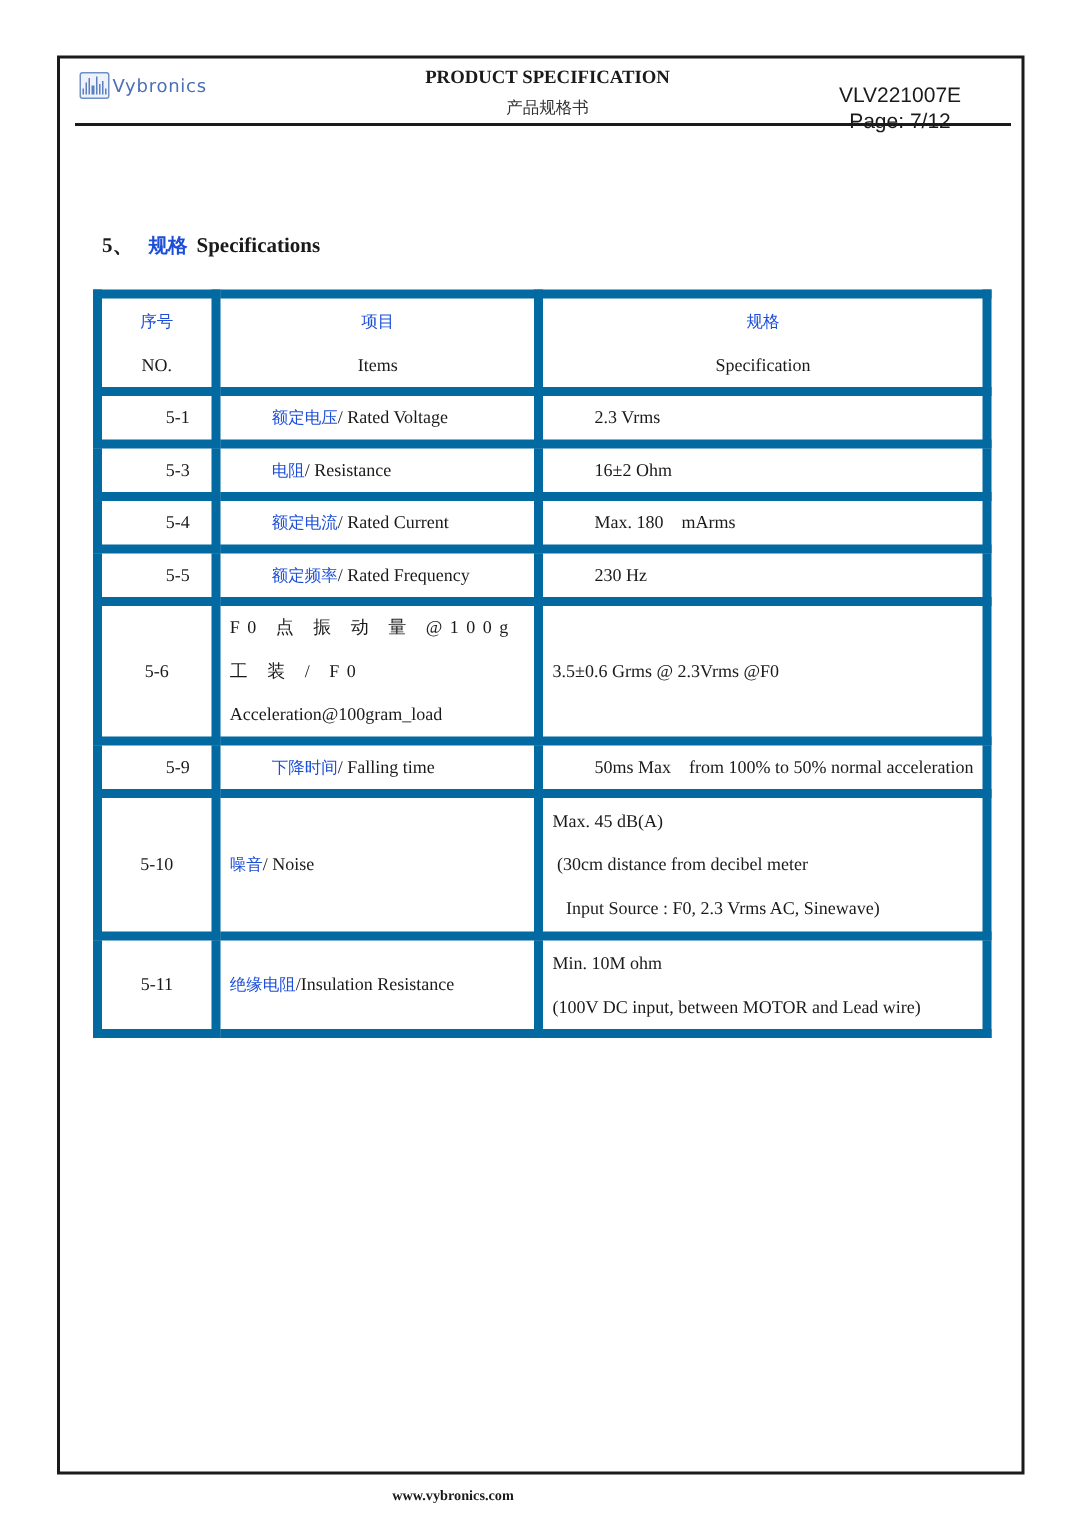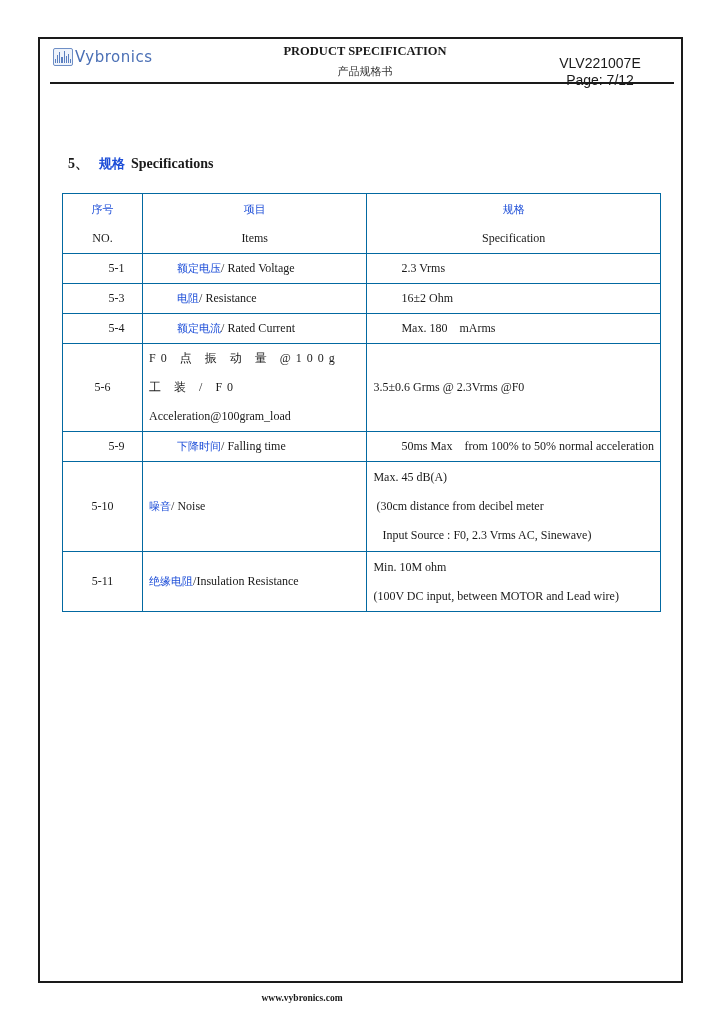--- a/index.html
+++ b/index.html
@@ -2,30 +2,30 @@
 <html><head>
 <meta charset="utf-8">
 <style>
   html, body { margin: 0; padding: 0; background: #ffffff; }
   body { width: 724px; height: 1024px; position: relative; overflow: hidden; font-family: "Liberation Serif", serif; color: #1a1a1a; }
   .frame { position: absolute; left: 38px; top: 37px; width: 645px; height: 946px; border: 2px solid #1a1a1a; box-sizing: border-box; }
   .header-line { position: absolute; left: 50px; top: 82px; width: 624px; height: 1.5px; background: #1a1a1a; }
   .logo { position: absolute; left: 53px; top: 48px; display: flex; align-items: center; gap: 2px; }
   .logo-mark { width: 20px; height: 18px; border: 1.5px solid #6f8fc6; border-radius: 2px; box-sizing: border-box; display: flex; align-items: flex-end; justify-content: center; gap: 1px; padding: 2px 1px; background: #eef3fb; }
   .logo-mark span { display: block; width: 1.5px; background: #5b7fbf; }
-  .logo-text { font-family: "DejaVu Sans", sans-serif; font-size: 15px; color: #4a6fb5; letter-spacing: 0.5px; line-height: 1; }
+  .logo-text { font-family: "DejaVu Sans", sans-serif; font-size: 12px; color: #4a6fb5; letter-spacing: 0.5px; line-height: 1; }
   .hdr-center { position: absolute; left: 270px; top: 44px; width: 190px; text-align: center; }
   .hdr-title { font-family: "Liberation Serif", serif; font-weight: bold; font-size: 12.5px; }
   .hdr-sub { font-family: "DejaVu Sans", sans-serif; font-size: 11px; margin-top: 5px; color: #333; }
   .hdr-right { position: absolute; left: 540px; top: 55px; width: 120px; text-align: center; font-family: "Liberation Sans", sans-serif; font-size: 14px; line-height: 17px; }
   .section-title { position: absolute; left: 68px; top: 155px; font-weight: bold; font-size: 14px; }
   .section-title .num { margin-right: 10px; }
   .section-title .cn { font-family: "DejaVu Sans", sans-serif; font-weight: bold; font-size: 13px; margin-right: 6px; }
   table.spec { position: absolute; left: 62px; top: 193px; width: 599px; border-collapse: collapse; font-size: 12px; }
-  table.spec td { border: 1px solid #0369a1; padding: 0 6px; vertical-align: middle; }
+  table.spec td { border: 6px solid #0369a1; padding: 0 6px; vertical-align: middle; }
   table.spec td.no { width: 51px; text-align: center; }
   table.spec td.item { width: 212px; }
   table.spec .hd td { text-align: center; height: 59px; line-height: 29px; }
   .cn { font-family: "DejaVu Sans", sans-serif; font-size: 11px; color: #1d4ed8; }
   table.spec tr.r1 td { height: 29px; padding-left: 34px; }
   table.spec tr.r2 td { height: 59px; }
   table.spec tr.r3 td { height: 89px; }
   .ml { line-height: 29px; }
   .footer { position: absolute; left: 0; top: 993px; width: 604px; text-align: center; font-family: Liberation Serif, serif; font-weight: bold; font-size: 9.5px; }
   .cn-spaced { letter-spacing: 5px; }
@@ -90,20 +90,25 @@
   <tr class="r1">
     <td class="no">5-3</td>
     <td class="item"><span class="cn">电阻</span><span>/ Resistance</span></td>
     <td>16±2 Ohm</td>
   </tr>
   <tr class="r1">
     <td class="no">5-4</td>
     <td class="item"><span class="cn">额定电流</span><span>/ Rated Current</span></td>
     <td style="white-space:pre">Max. 180　mArms</td>
   </tr>
+  <tr class="r1">
+    <td class="no">5-5</td>
+    <td class="item"><span class="cn">额定频率</span><span>/ Rated Frequency</span></td>
+    <td>230 Hz</td>
+  </tr>
   <tr class="r2">
     <td class="no">5-6</td>
     <td class="item ml">
           <div class="cn-spaced">F0 点 振 动 量 @100g 工 装 / F0</div>
           <div>Acceleration@100gram_load</div>
         </td>
     <td>3.5±0.6 Grms @ 2.3Vrms @F0</td>
   </tr>
   <tr class="r1">
     <td class="no">5-9</td>

